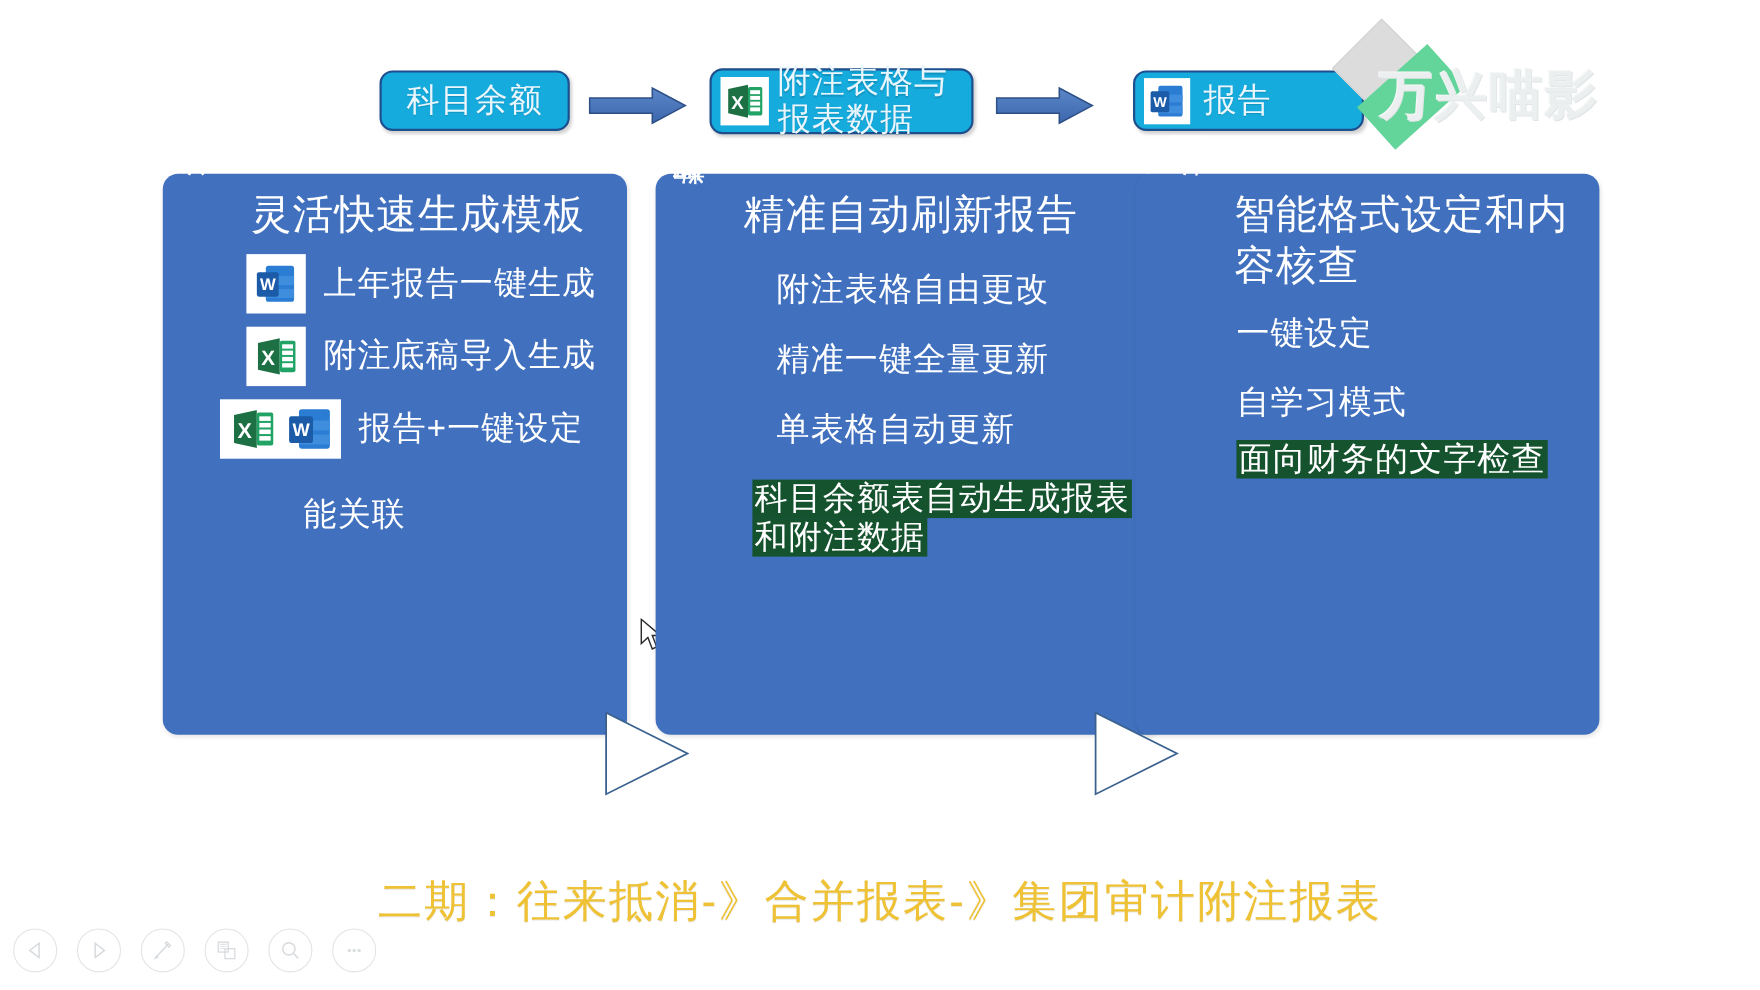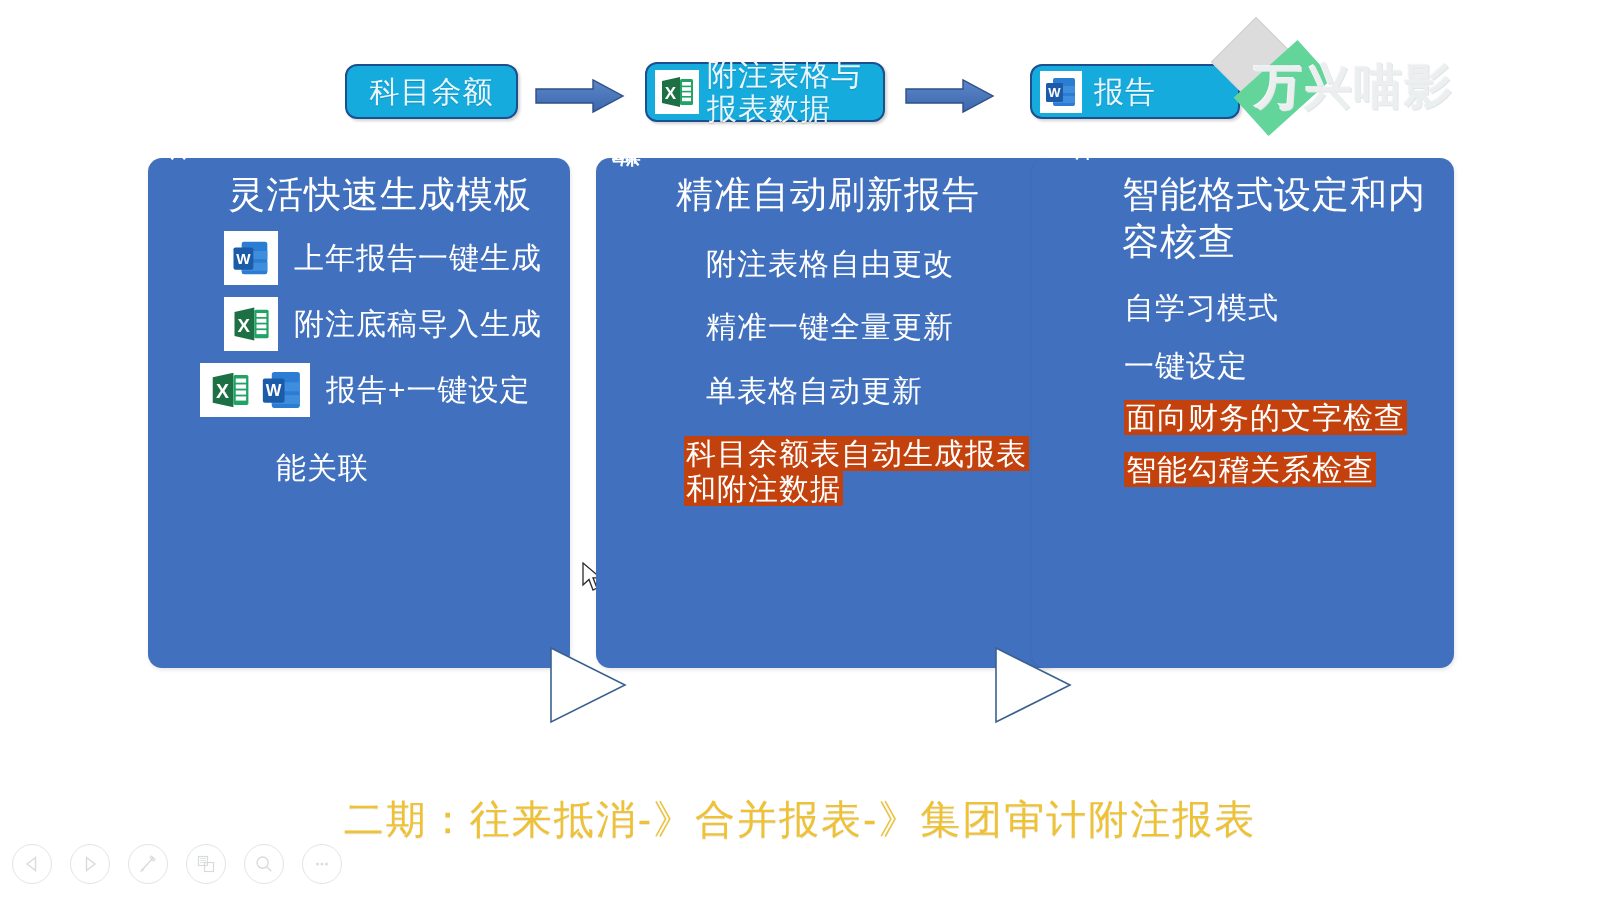--- a/index.html
+++ b/index.html
@@ -128,21 +128,21 @@
   #panel-1 .feature-list{padding-left:14px;}
 
   
   .plain-item{
     font-size:30px;color:#ffffff;line-height:1.26;letter-spacing:1px;
     margin-top:26px;
   }
   #panel-2 .plain-item{padding-left:48px;}
   #panel-3 .plain-item{padding-left:12px;margin-top:20px;}
   .hl{
-    background:#c2410c;
+    background:#14532d;
     color:#ffffff;
     display:inline;
     box-decoration-break:clone;
     -webkit-box-decoration-break:clone;
     padding:1px 2px;
   }
   #panel-2 .hl-block{padding-left:26px;margin-top:26px;}
   #panel-3 .hl-block{padding-left:12px;margin-top:14px;}
 
   
@@ -331,31 +331,28 @@
     </div>
   </div>
 
   <div class="panel" id="panel-3">
     <div class="panel-tab">
       <span>格式核查</span>
     </div>
     <div class="panel-body">
       <div class="panel-title">智能格式设定和内容核查</div>
 
+      <div class="plain-item">
+        <span>一键设定</span>
+      </div>
       <div class="plain-item" style="margin-top:24px;">
         <span>自学习模式</span>
       </div>
-      <div class="plain-item">
-        <span>一键设定</span>
-      </div>
       <div class="plain-item hl-block">
         <span class="hl">面向财务的文字检查</span>
-      </div>
-      <div class="plain-item hl-block">
-        <span class="hl">智能勾稽关系检查</span>
       </div>
     </div>
   </div>
 
   <svg class="tri" id="tri-1" width="80" height="80" viewBox="0 0 80 80">
     <path d="M3 3 L77 40 L3 77 Z" fill="#ffffff" stroke="#3b628f" stroke-width="1.6"></path>
   </svg>
   <svg class="tri" id="tri-2" width="80" height="80" viewBox="0 0 80 80">
     <path d="M3 3 L77 40 L3 77 Z" fill="#ffffff" stroke="#3b628f" stroke-width="1.6"></path>
   </svg>

